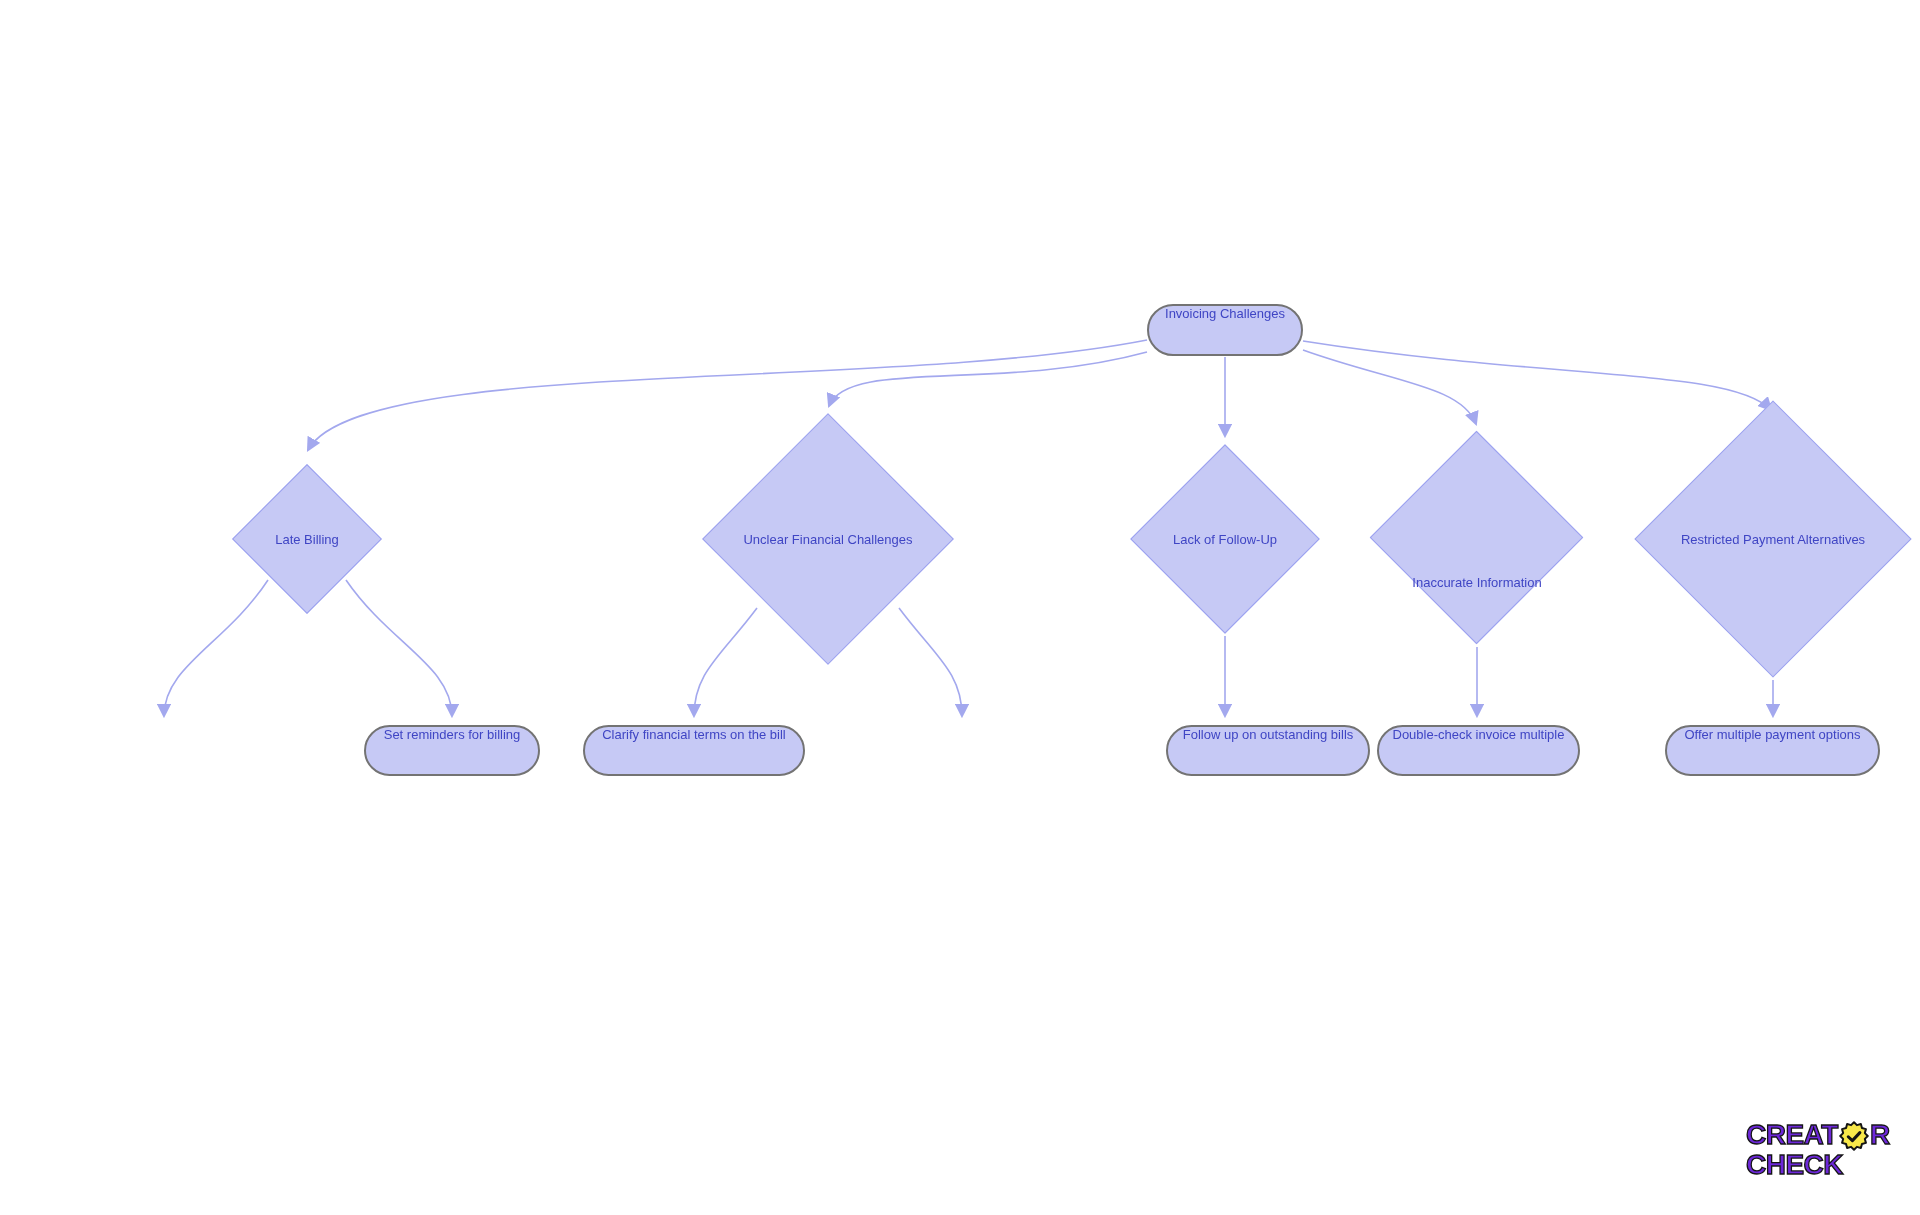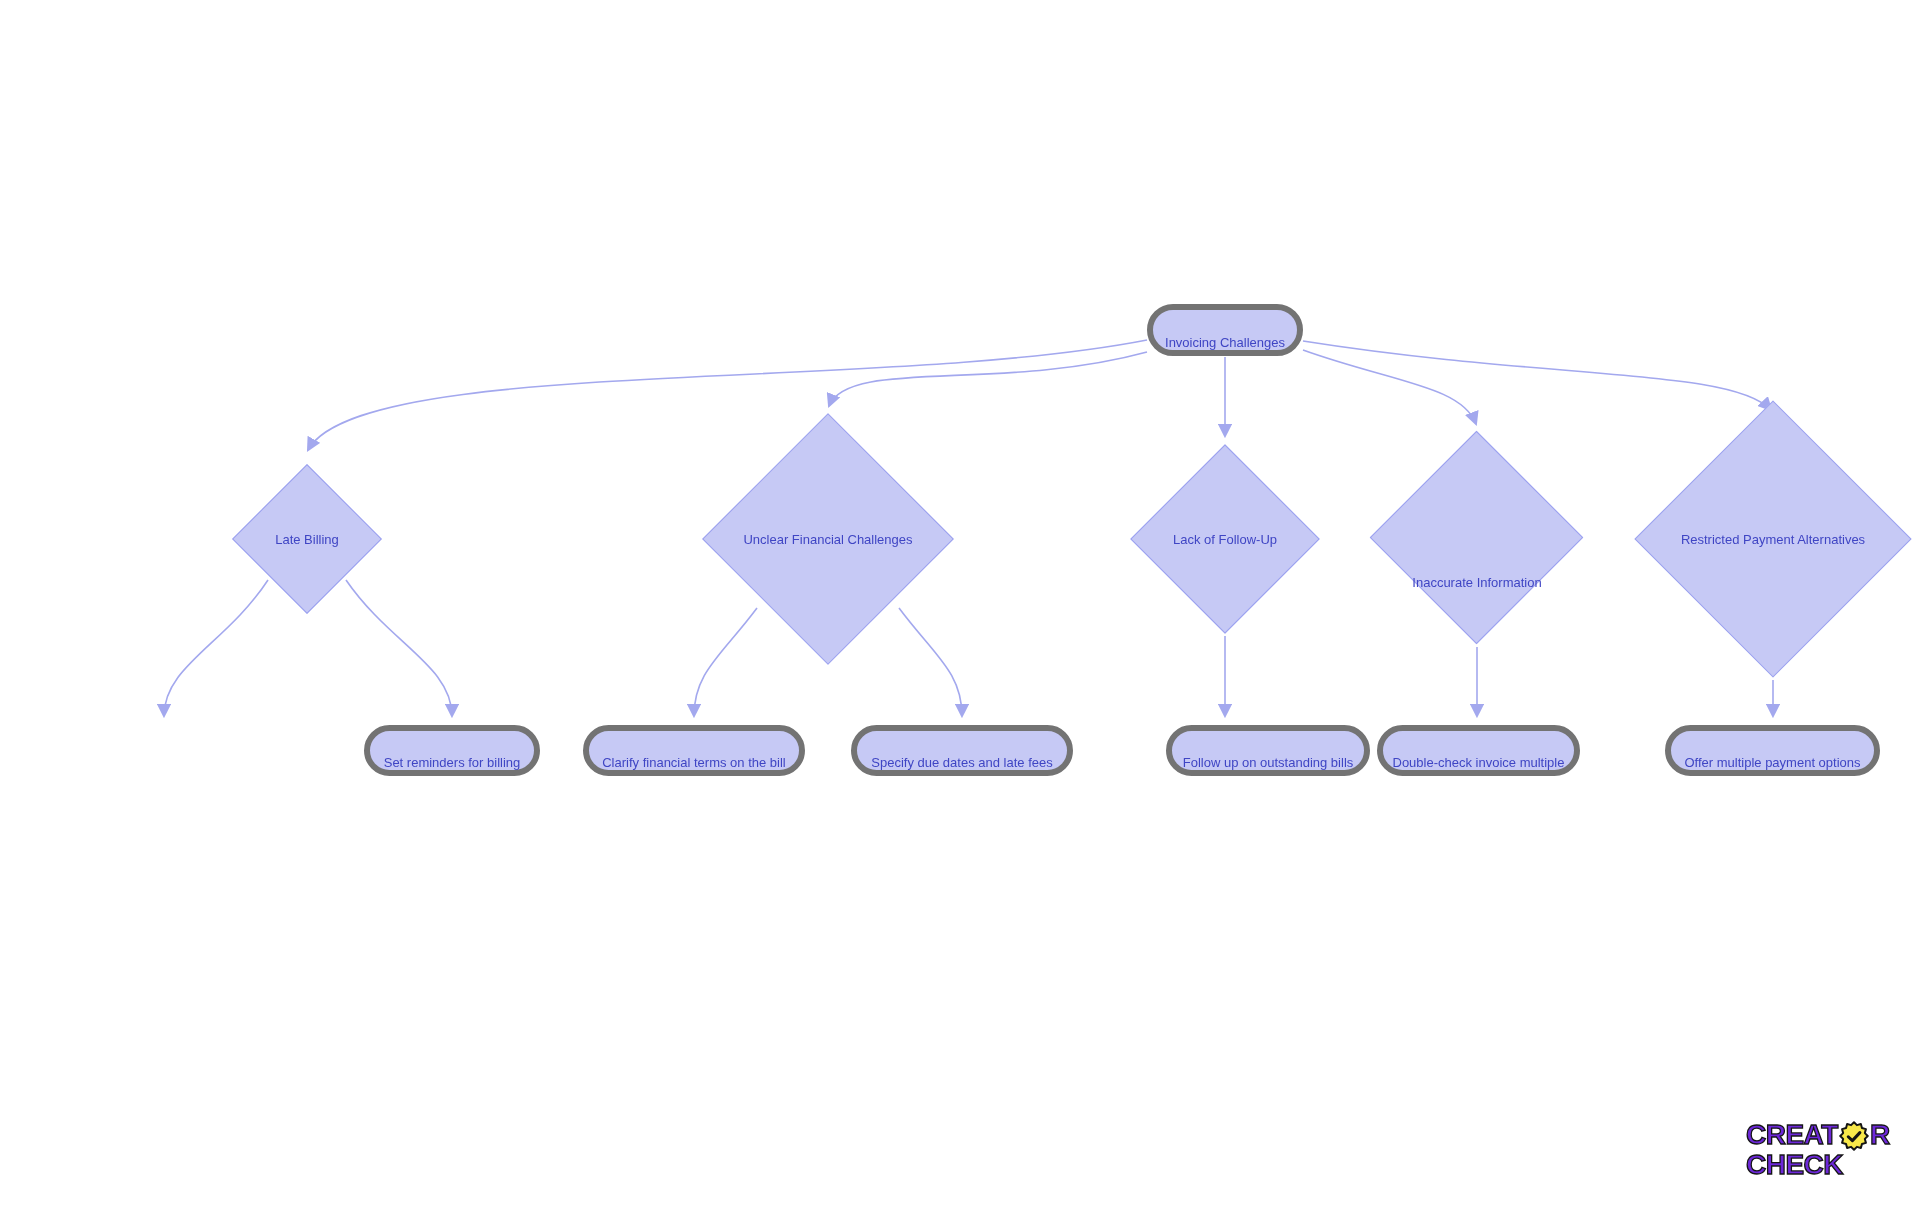--- a/index.html
+++ b/index.html
@@ -6,23 +6,23 @@
   #canvas{
     position:relative;
     width:1920px;height:1215px;
     background:#ffffff;
     overflow:hidden;
     font-family:"Liberation Sans",sans-serif;
   }
   #edge-layer{position:absolute;left:0;top:0;width:1920px;height:1215px;}
   .node-pill{
     position:absolute;
-    display:flex;align-items:flex-end;justify-content:center;
+    display:flex;align-items:flex-start;justify-content:center;
     background:#c6c9f5;
-    border:6px solid #737373;
+    border:2px solid #737373;
     border-radius:26px;
     box-sizing:border-box;
     z-index:2;
   }
   .node-label{
     color:#3f45c4;
     font-size:13px;
     line-height:15px;
     text-align:center;
     white-space:nowrap;
@@ -101,23 +101,20 @@
 
   <div class="diamond" style="left:1675px;top:441px;width:196px;height:196px;"></div>
   <div class="diamond-label" style="left:1773px;top:539px;text-align:center;">Restricted Payment Alternatives</div>
 
   <div class="node-pill" style="left:364px;top:725px;width:176px;height:51px;">
     <span class="node-label">Set reminders for billing</span>
   </div>
   <div class="node-pill" style="left:583px;top:725px;width:222px;height:51px;">
     <span class="node-label">Clarify financial terms on the bill</span>
   </div>
-  <div class="node-pill" style="left:851px;top:725px;width:222px;height:51px;">
-    <span class="node-label">Specify due dates and late fees</span>
-  </div>
   <div class="node-pill" style="left:1166px;top:725px;width:204px;height:51px;">
     <span class="node-label">Follow up on outstanding bills</span>
   </div>
   <div class="node-pill" style="left:1377px;top:725px;width:203px;height:51px;">
     <span class="node-label">Double-check invoice multiple</span>
   </div>
   <div class="node-pill" style="left:1665px;top:725px;width:215px;height:51px;">
     <span class="node-label">Offer multiple payment options</span>
   </div>
 

